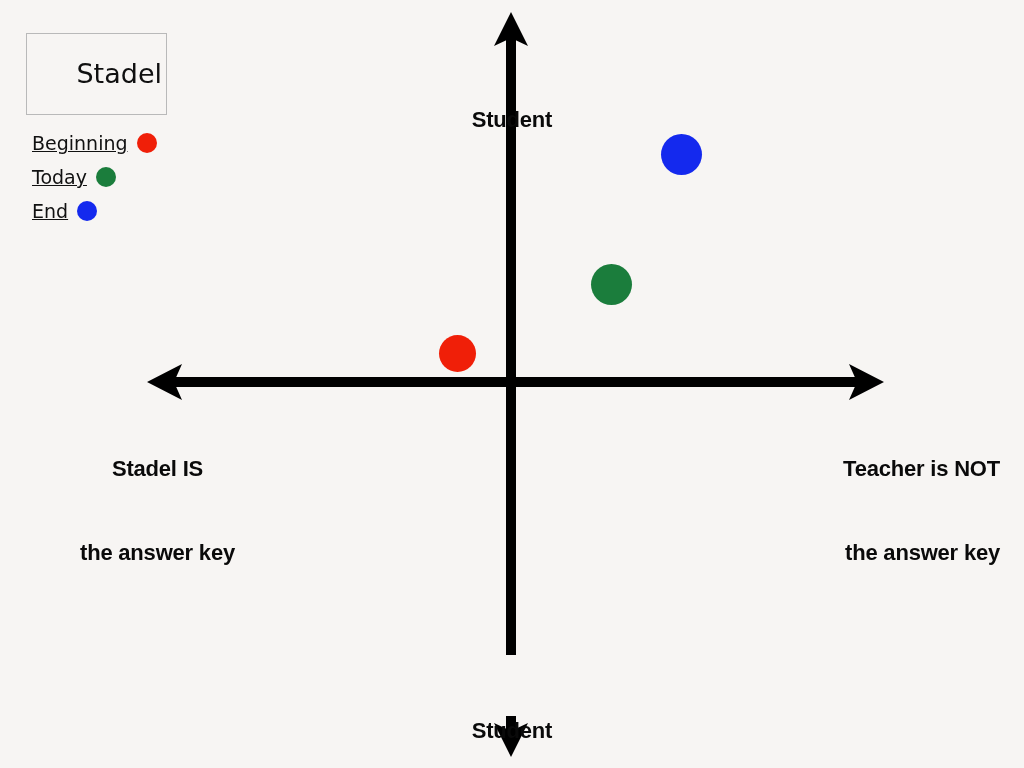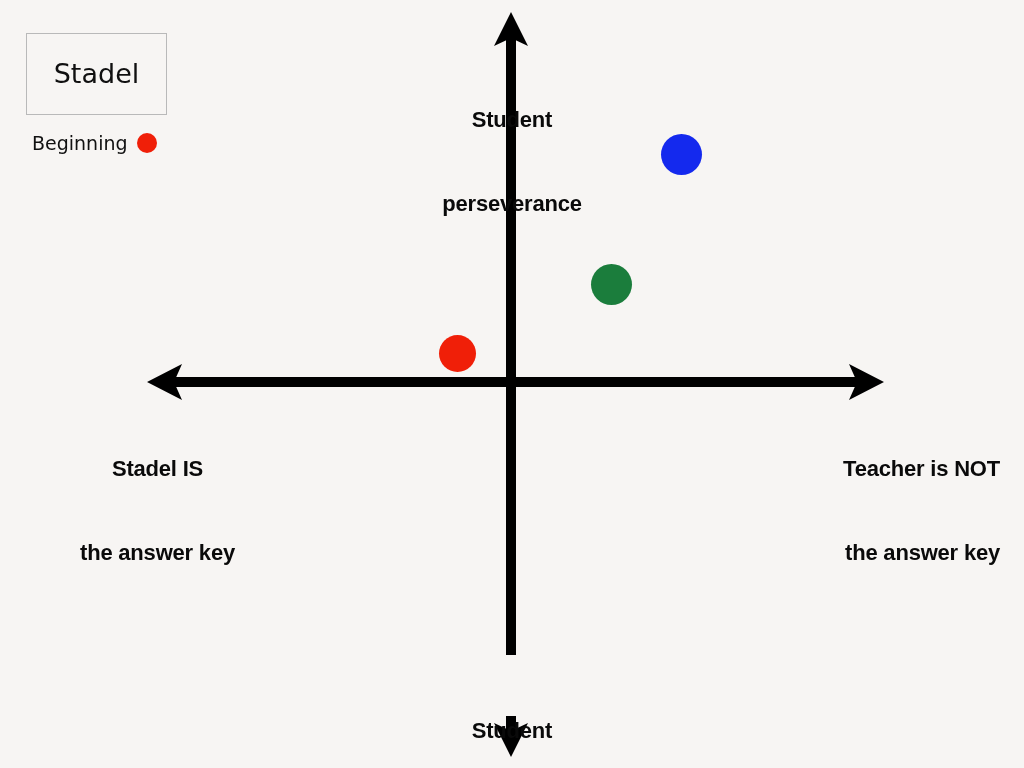--- a/index.html
+++ b/index.html
@@ -79,21 +79,21 @@
     width: 200px;
   }
   .legend-title-box {
     box-sizing: border-box;
     width: 141px;
     height: 82px;
     border: 1px solid #b9b9b9;
     background: #f7f5f3;
     display: flex;
     flex-direction: column;
-    align-items: center;
+    align-items: flex-end;
     justify-content: center;
     padding: 0 4px;
   }
   .legend-title-line {
     font-family: "DejaVu Sans", sans-serif;
     font-size: 27px;
     line-height: 32px;
     color: #101010;
     white-space: pre;
   }
@@ -104,20 +104,21 @@
     display: flex;
     align-items: center;
     height: 34px;
     padding-left: 6px;
   }
   .legend-row-label {
     font-family: "DejaVu Sans", sans-serif;
     font-size: 19px;
     color: #111111;
     white-space: pre;
+    text-decoration: underline;
   }
   .legend-swatch {
     width: 20px;
     height: 20px;
     border-radius: 50%;
     margin-left: 9px;
     flex: none;
   }
 
   
@@ -143,21 +144,20 @@
 
     <polygon points="511,12 494,46 511,38 528,46" fill="#000000"></polygon>
 
     <line x1="511" y1="716" x2="511" y2="738" stroke="#000000" stroke-width="10"></line>
 
     <polygon points="511,757 494,723 511,731 528,723" fill="#000000"></polygon>
   </svg>
 
   <div class="axis-label axis-label-top">
     <span class="ln">Student</span>
-    <span class="ln">perseverance</span>
   </div>
 
   <div class="axis-label axis-label-bottom">
     <span class="ln">Student</span>
     
   </div>
 
   <div class="axis-label axis-label-left">
     <span class="ln">Stadel IS</span>
     <span class="ln">the answer key</span>
@@ -170,20 +170,28 @@
 
   <div id="legend">
     <div class="legend-title-box">
       <span class="legend-title-line">Stadel</span>
     </div>
     <div class="legend-entries">
       <div class="legend-row">
         <span class="legend-row-label">Beginning</span>
         <span class="legend-swatch" style="background: rgb(240, 31, 8);"></span>
       </div>
+      <div class="legend-row">
+        <span class="legend-row-label">Today</span>
+        <span class="legend-swatch" style="background: rgb(27, 125, 60);"></span>
+      </div>
+      <div class="legend-row">
+        <span class="legend-row-label">End</span>
+        <span class="legend-swatch" style="background: rgb(20, 41, 238);"></span>
+      </div>
     </div>
   </div>
 
   <div class="point" style="background: rgb(240, 31, 8); width: 37px; height: 37px; left: 438.5px; top: 334.5px;"></div>
   <div class="point" style="background: rgb(27, 125, 60); width: 41px; height: 41px; left: 590.5px; top: 263.5px;"></div>
   <div class="point" style="background: rgb(20, 41, 238); width: 41px; height: 41px; left: 660.5px; top: 133.5px;"></div>
 
 </div>
 
 </body></html>

